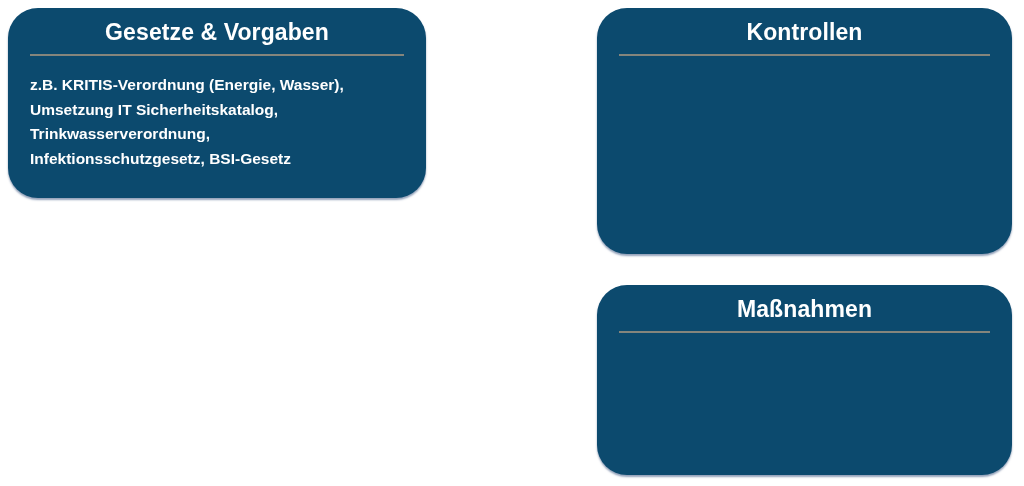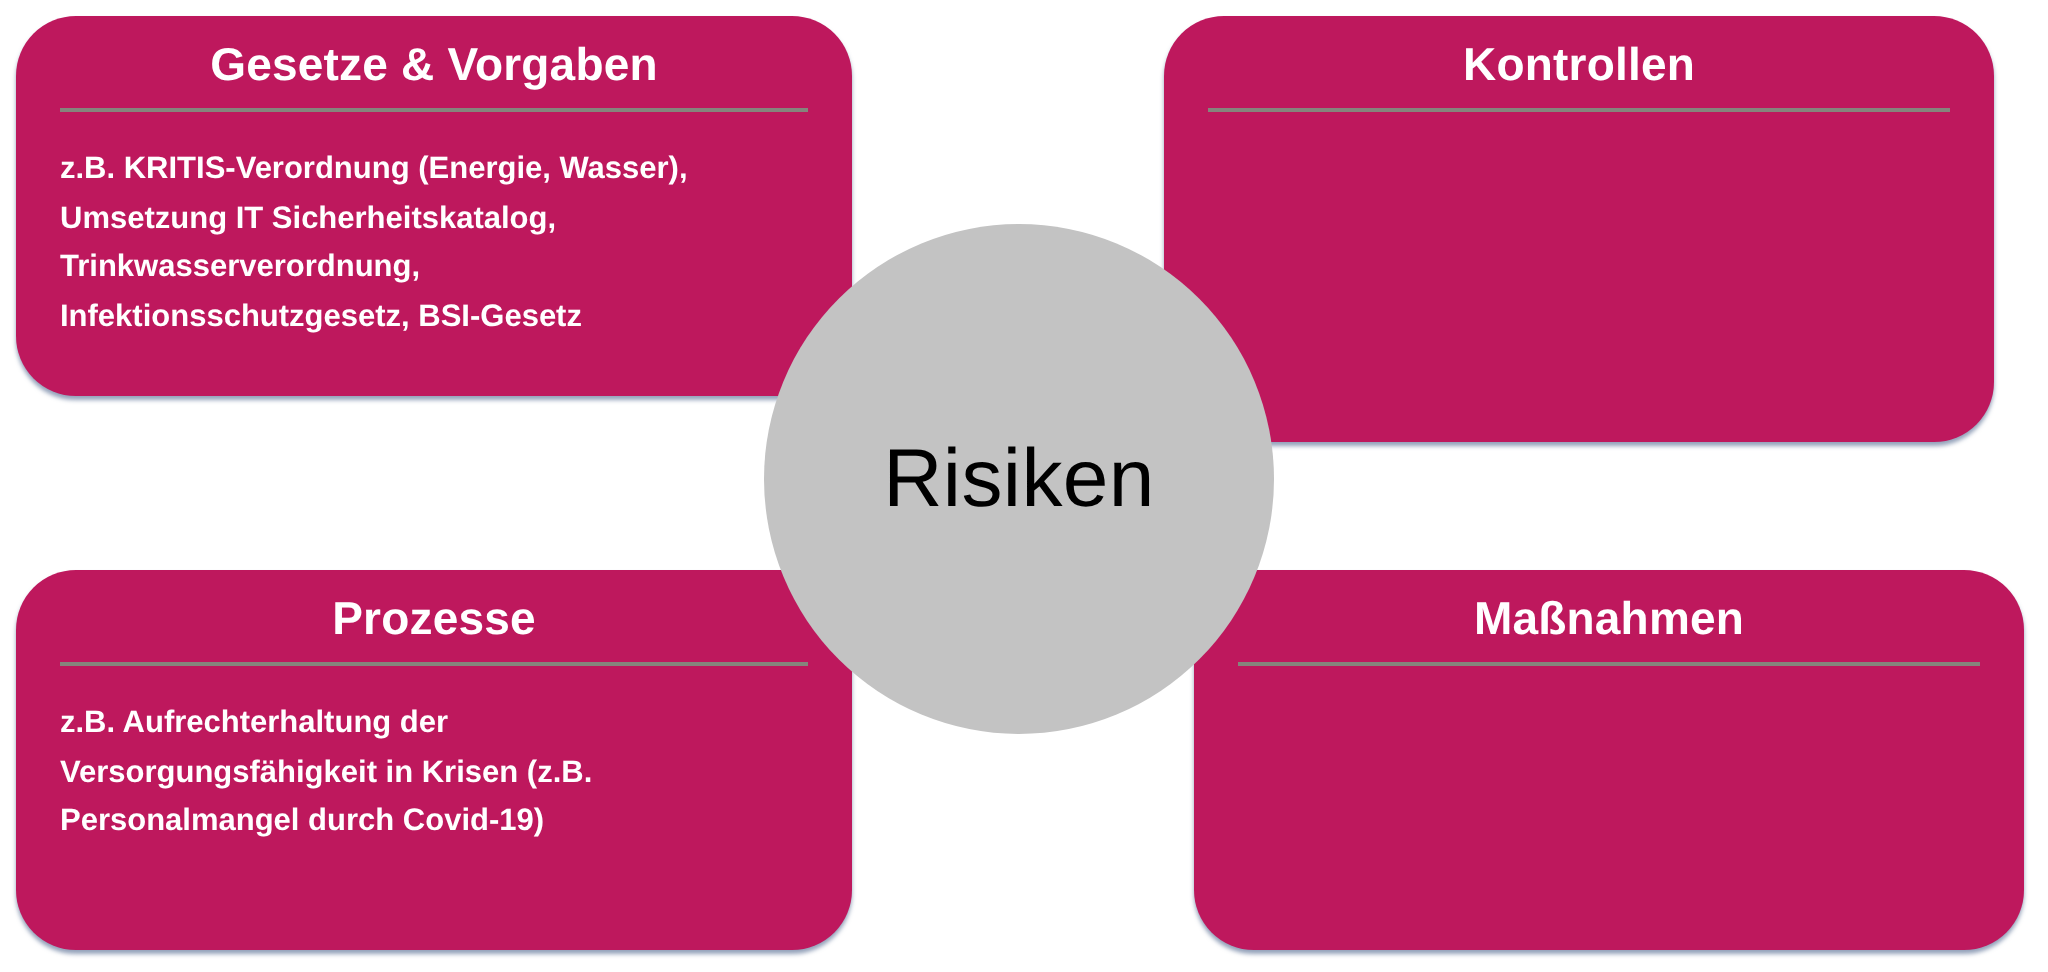--- a/index.html
+++ b/index.html
@@ -15,21 +15,21 @@
     position: relative;
     width: 1024px;
     height: 486px;
     background: #ffffff;
     overflow: hidden;
   }
 
   
   .card {
     position: absolute;
-    background: #be185d;
+    background: #0c4a6e;
     border-radius: 30px;
     box-sizing: border-box;
     box-shadow: 0 2px 2px rgba(60,86,130,0.55);
     padding: 0;
   }
   .card-title {
     color: #ffffff;
     font-size: 23px;
     font-weight: bold;
     text-align: center;
@@ -46,21 +46,21 @@
     color: #ffffff;
     font-size: 15.5px;
     font-weight: bold;
     line-height: 1.58;
     padding: 17px 6px 0 22px;
     white-space: pre-line;
   }
 
   
   #card-gesetze   { left: 8px;   top: 8px;    width: 418px; height: 190px; }
-  #card-kontrollen{ left: 582px; top: 8px;    width: 415px; height: 213px; }
+  #card-kontrollen{ left: 597px; top: 8px;    width: 415px; height: 246px; }
   #card-prozesse  { left: 8px;   top: 285px;  width: 418px; height: 190px; }
   #card-massnahmen{ left: 597px; top: 285px;  width: 415px; height: 190px; }
 
   
   #hub {
     position: absolute;
     left: 382px;
     top: 112px;
     width: 255px;
     height: 255px;
@@ -91,30 +91,20 @@
 Umsetzung IT Sicherheitskatalog,
 Trinkwasserverordnung,
 Infektionsschutzgesetz, BSI-Gesetz</div>
   </div>
 
   <div class="card" id="card-kontrollen">
     <div class="card-title">Kontrollen</div>
     <div class="card-rule"></div>
   </div>
 
-  <div class="card" id="card-prozesse">
-    <div class="card-title">Prozesse</div>
-    <div class="card-rule"></div>
-    <div class="card-body">z.B. Aufrechterhaltung  der
-Versorgungsfähigkeit in Krisen (z.B.
-Personalmangel durch Covid-19)</div>
-  </div>
 
   <div class="card" id="card-massnahmen">
     <div class="card-title">Maßnahmen</div>
     <div class="card-rule"></div>
   </div>
 
-  <div id="hub">
-    <span id="hub-label">Risiken</span>
-  </div>
 
 </div>
 
 </body></html>

